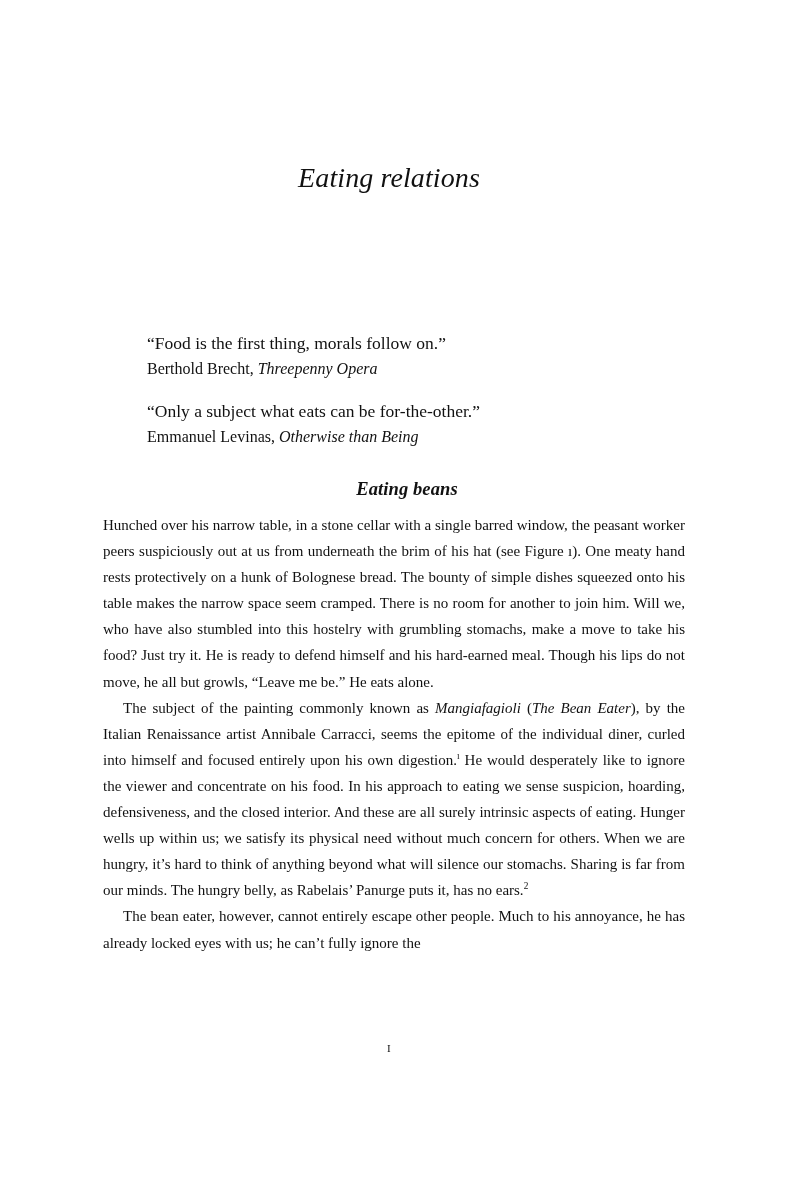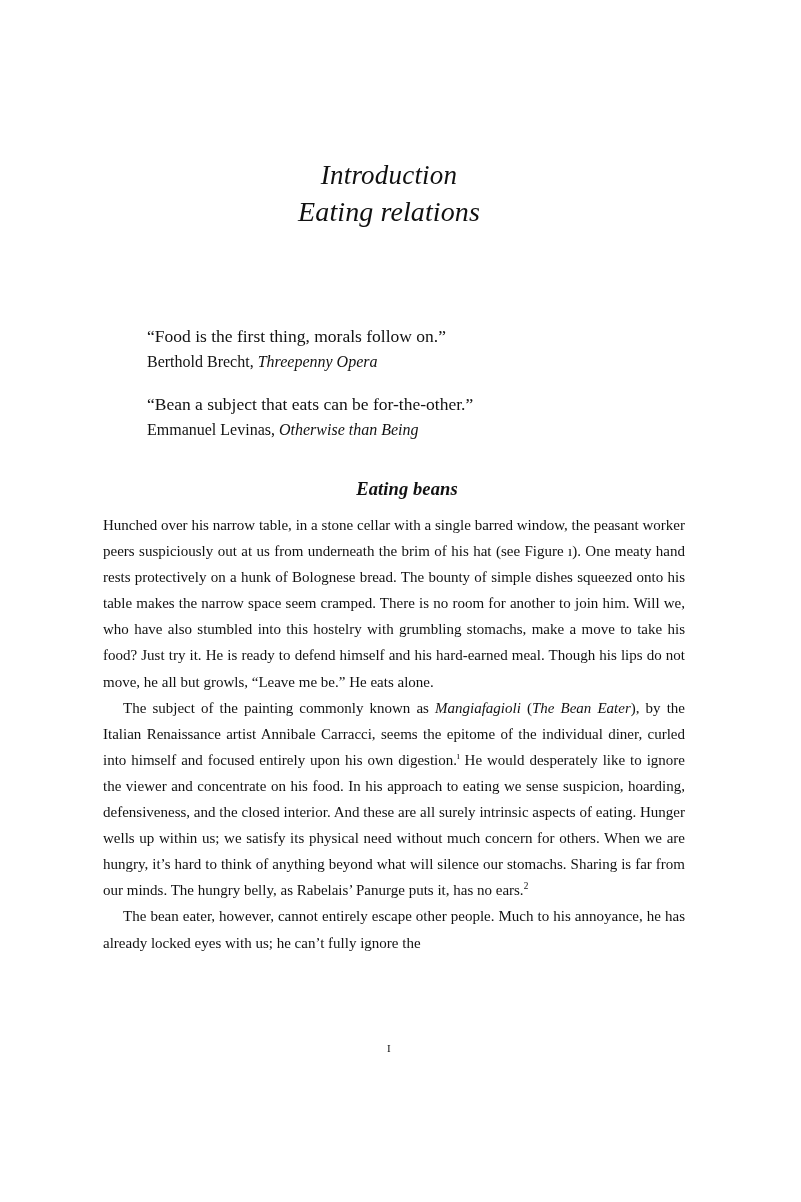--- a/index.html
+++ b/index.html
@@ -47,21 +47,21 @@
     line-height: 28px;
     margin: 6px 0 0 0;
     font-weight: normal;
     letter-spacing: 0.1px;
   }
 
   
   .epigraphs {
     position: absolute;
     left: 147px;
-    top: 324px;
+    top: 331px;
     width: 533px;
   }
   .epigraph {
     margin-bottom: 19px;
   }
   .epigraph:last-child {
     margin-bottom: 0;
   }
   .epigraph-quote {
     font-size: 17.5px;
@@ -141,35 +141,34 @@
     font-variant: small-caps;
     letter-spacing: 0.5px;
   }
 </style>
 </head>
 <body>
 
 <div class="page">
 
   <div class="title-block">
-    <h1 class="chapter-title">Introduction</h1>
     <h2 class="chapter-subtitle">Eating relations</h2>
   </div>
 
   <div class="epigraphs">
 
     <div class="epigraph epigraph-1">
       <p class="epigraph-quote">“Food is the first thing, morals follow on.”</p>
       <p class="epigraph-source">
         <span>Berthold Brecht, </span><span class="work">Threepenny Opera</span>
       </p>
     </div>
 
     <div class="epigraph epigraph-2">
-      <p class="epigraph-quote">“Bean a subject that eats can be for-the-other.”</p>
+      <p class="epigraph-quote">“Only a subject what eats can be for-the-other.”</p>
       <p class="epigraph-source">
         <span>Emmanuel Levinas, </span><span class="work">Otherwise than Being</span>
       </p>
     </div>
 
   </div>
 
   <h3 class="section-heading">Eating beans</h3>
 
   <div class="body-text">

